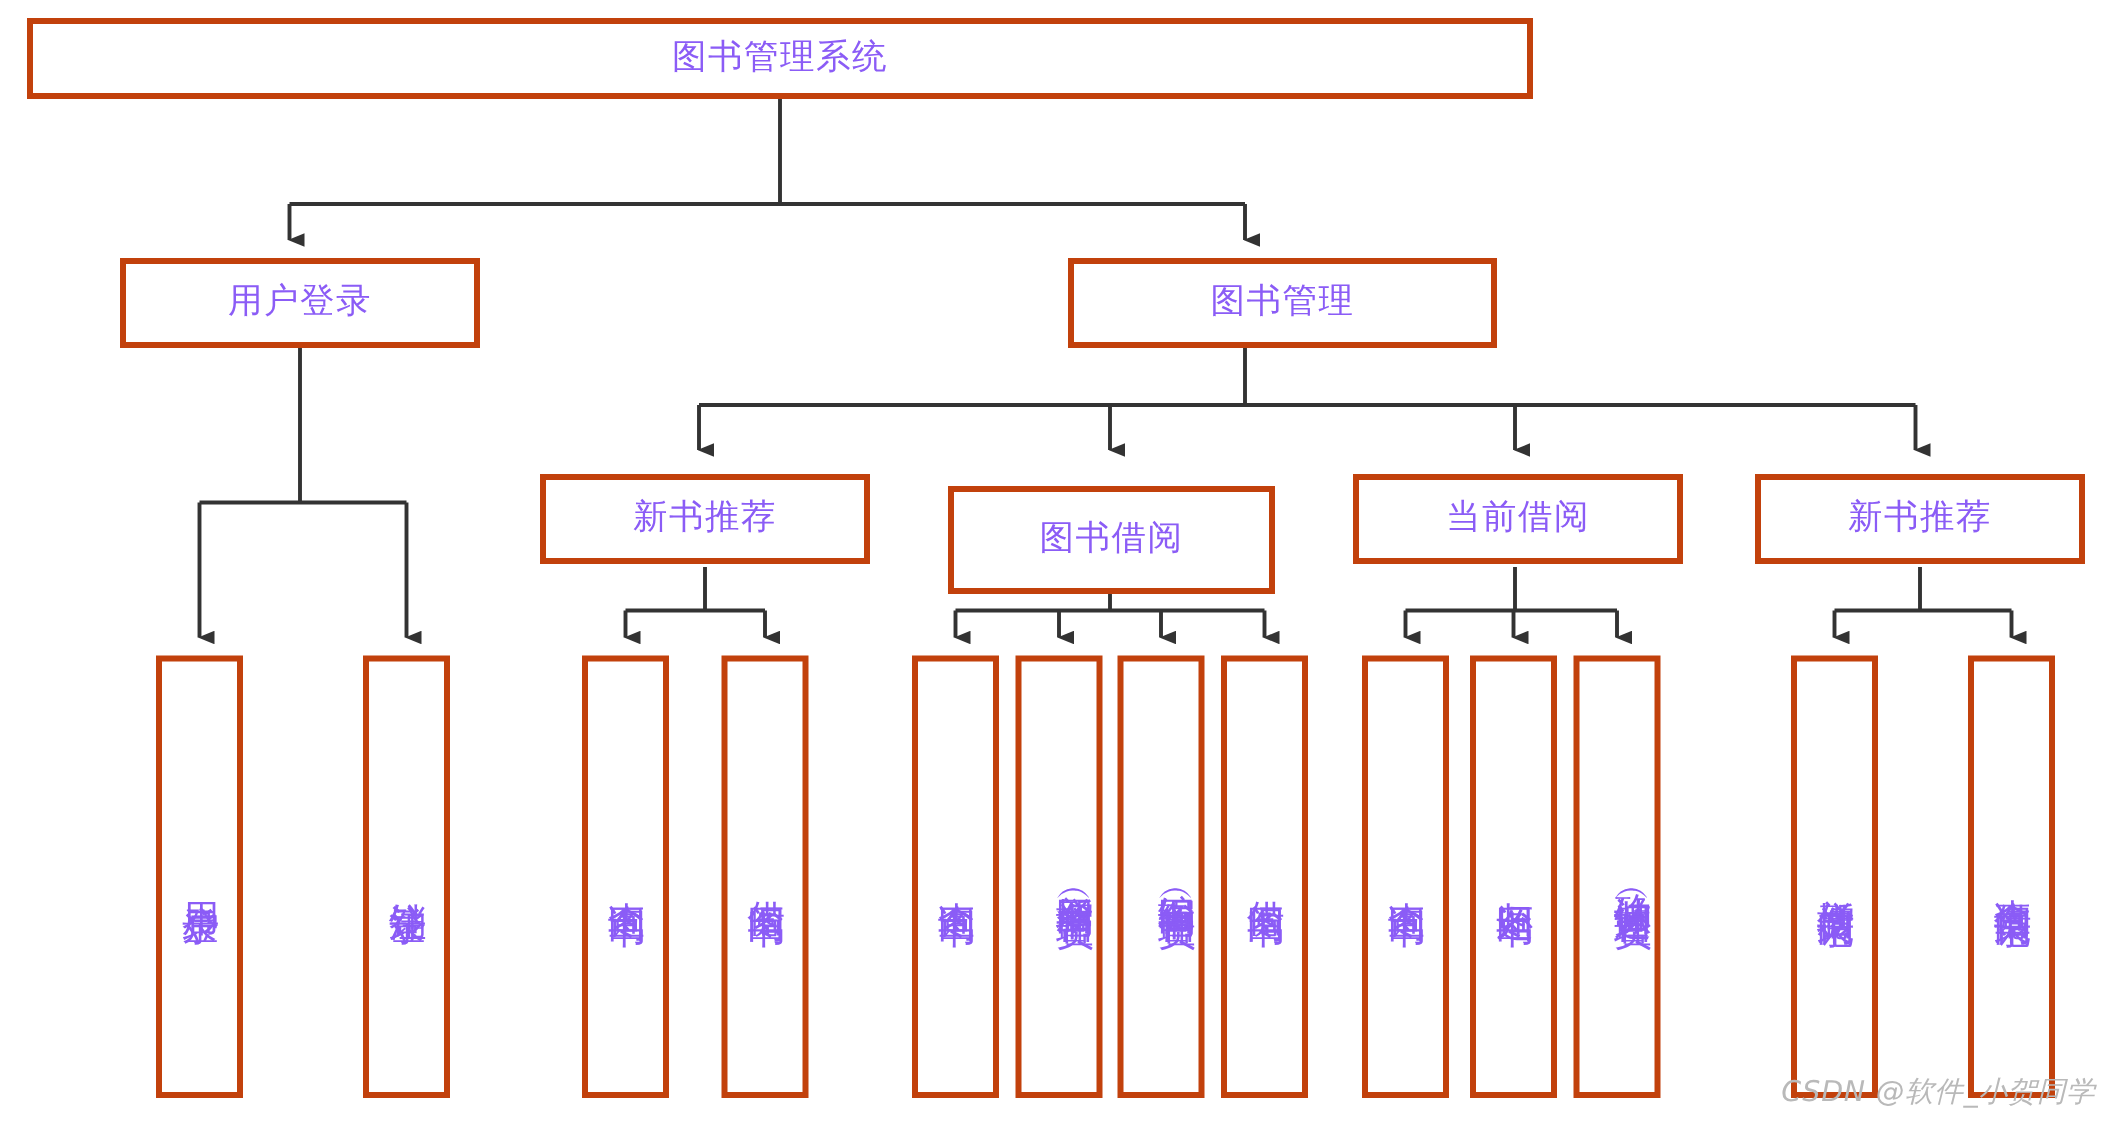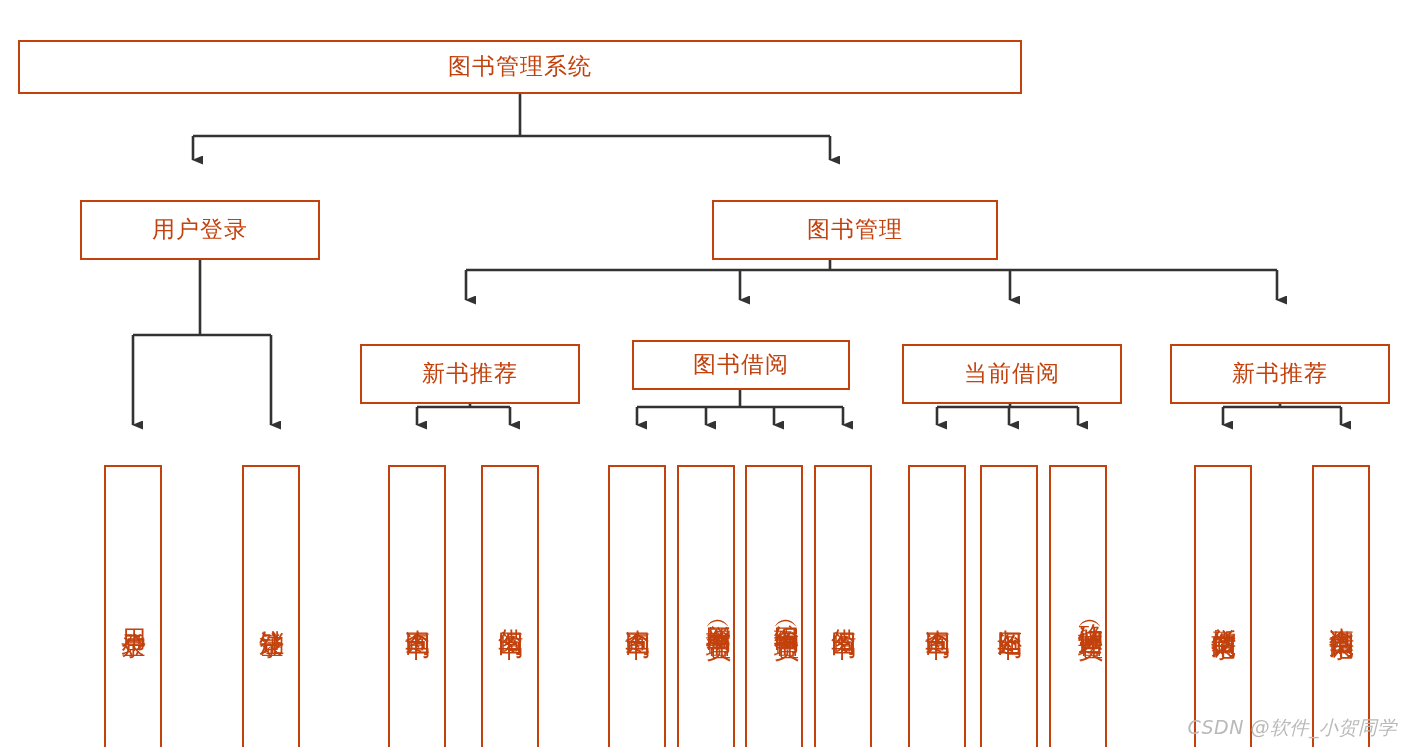--- a/index.html
+++ b/index.html
@@ -21,28 +21,27 @@
   #diagram-svg {
     position: absolute;
     left: 0;
     top: 0;
     width: 1405px;
     height: 747px;
   }
   .node {
     position: absolute;
     box-sizing: border-box;
-    border: 2px solid #c2410c;
+    border: 4px solid #c2410c;
     background: #ffffff;
     display: flex;
     align-items: center;
     justify-content: center;
-    color: #c2410c;
+    color: #8b5cf6;
     z-index: 2;
-    margin-top: 28px;
   }
   .node.horizontal {
     font-size: 23px;
     letter-spacing: 1px;
     line-height: 1.2;
     text-align: center;
   }
   .node.root {
     font-size: 23px;
   }
@@ -135,21 +134,21 @@
   <div class="node horizontal" style="left:80px; top:172px; width:240px; height:60px;">
     <span>用户登录</span>
   </div>
   <div class="node horizontal" style="left:712px; top:172px; width:286px; height:60px;">
     <span>图书管理</span>
   </div>
 
   <div class="node horizontal" style="left:360px; top:316px; width:220px; height:60px;">
     <span>新书推荐</span>
   </div>
-  <div class="node horizontal" style="left:632px; top:312px; width:218px; height:50px;align-items:center;">
+  <div class="node horizontal" style="left:632px; top:324px; width:218px; height:72px;align-items:center;">
     <span>图书借阅</span>
   </div>
   <div class="node horizontal" style="left:902px; top:316px; width:220px; height:60px;">
     <span>当前借阅</span>
   </div>
   <div class="node horizontal" style="left:1170px; top:316px; width:220px; height:60px;">
     <span>新书推荐</span>
   </div>
 
   <div class="node vertical" style="left:104px; top:437px; width:58px; height:295px;">

